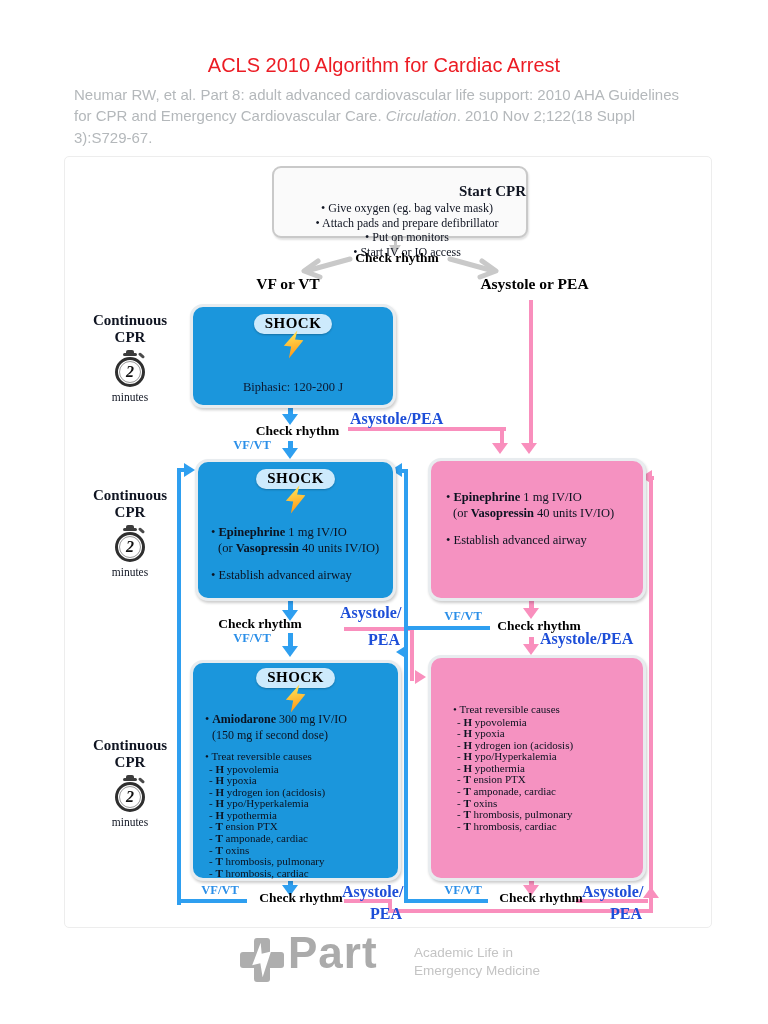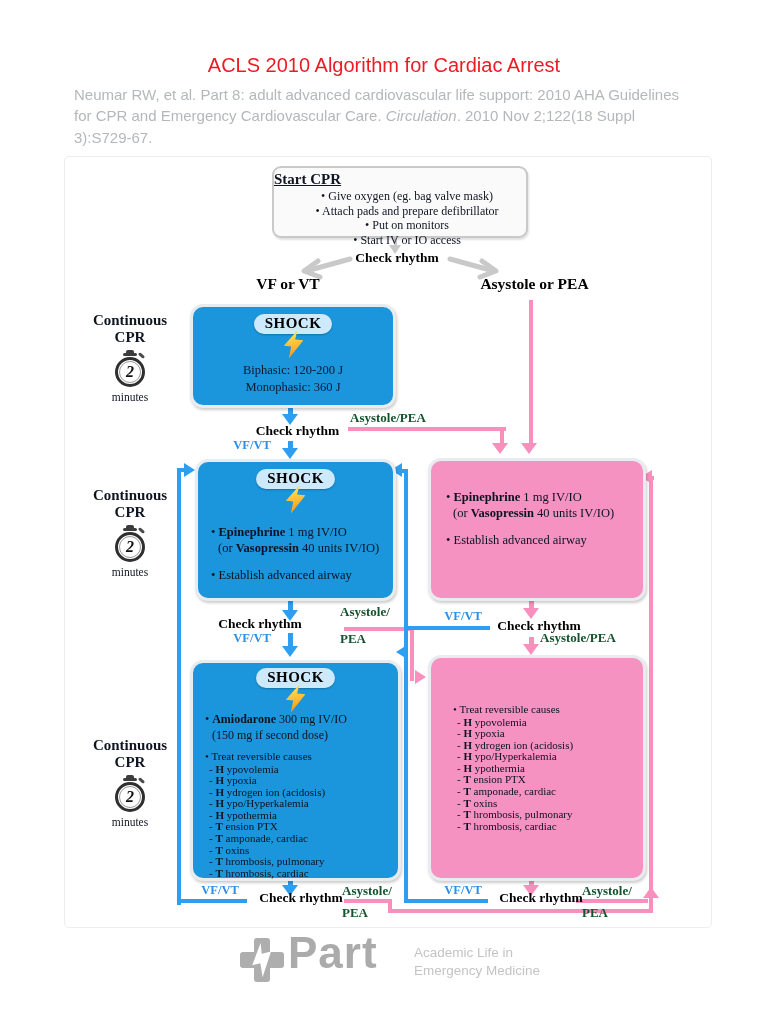--- a/index.html
+++ b/index.html
@@ -9,21 +9,21 @@
   
   .title{left:0;top:54px;width:768px;text-align:center;font-family:"Liberation Sans","DejaVu Sans",sans-serif;
          font-weight:normal;font-size:20px;color:#ec1c24;}
   .subtitle{left:74px;top:84px;width:620px;text-align:left;font-family:"Liberation Sans","DejaVu Sans",sans-serif;
             font-size:15px;line-height:1.42;color:#b4b8bb;}
   
   .frame{left:64px;top:156px;width:646px;height:770px;border:1px solid #ededed;border-radius:5px;background:#fff;}
   
   .startbox{left:272px;top:166px;width:252px;height:68px;background:#fafafa;border:2px solid #c9c9c9;
             border-radius:9px;box-shadow:1px 2px 2px rgba(0,0,0,.12);}
-  .startbox .st{margin-top:3px;text-align:left;font-weight:bold;font-size:15px;text-decoration:underline;}
+  .startbox .st{margin-top:15px;text-align:right;font-weight:bold;font-size:15px;}
   .startbox .sb-list{margin:1px 0 0 14px;font-size:12px;line-height:1.22;text-align:center;}
   .sb::before{content:"• ";}
   .fbox{position:absolute;border:3px solid #e8ecef;border-radius:13px;box-shadow:1px 2px 3px rgba(0,0,0,.2);}
   .bluebox{background:#1b96dc;}
   .pinkbox{background:#f592c1;}
   
   .shock{position:absolute;left:0;right:0;display:flex;flex-direction:column;align-items:center;}
   .shock-pill{background:#cdeafc;border-radius:13px;padding:0 11px;font-weight:bold;font-size:15px;
               letter-spacing:.5px;color:#000;line-height:1.3;box-shadow:0 1px 2px rgba(0,0,0,.25);}
   .bolt{width:21px;height:29px;margin-top:-4px;background:linear-gradient(160deg,#ffd84d 25%,#ff9d1b 80%);
@@ -48,21 +48,21 @@
   .watch .nub{position:absolute;left:25px;top:4px;width:7px;height:3px;background:#4a4a4a;border-radius:2px;transform:rotate(40deg);}
   .watch .face{position:absolute;left:2px;top:7px;width:30px;height:30px;border:3px solid #2f2f2f;border-radius:50%;
                background:#fff;box-sizing:border-box;display:flex;align-items:center;justify-content:center;}
   .watch .face::after{content:"";position:absolute;inset:1px;border:1px solid #9a9a9a;border-radius:50%;}
   .watch .num{font-weight:bold;font-style:italic;font-size:16px;color:#111;}
   .cpr .min{font-size:11.5px;line-height:1.2;margin-top:1px;}
   
   .chk{position:absolute;text-align:center;font-weight:bold;font-size:13.5px;color:#000;}
   .hdr{position:absolute;text-align:center;font-weight:bold;font-size:15.5px;color:#000;}
   .lblb{position:absolute;text-align:center;font-weight:bold;font-size:12.5px;color:#2b8fe8;}
-  .lblp{position:absolute;text-align:left;font-weight:bold;font-size:13px;color:#14532d;}
+  .lblp{position:absolute;text-align:right;font-weight:bold;font-size:16px;color:#1d4ed8;}
   
   .ln{position:absolute;}
   .pl{background:#f98fbd;}
   .bl{background:#2e9ff0;}
   .gl{background:#c9c9c9;}
   .ah{position:absolute;width:0;height:0;}
   .ad-b{border-left:8px solid transparent;border-right:8px solid transparent;border-top:11px solid #2e9ff0;}
   .ad-p{border-left:8px solid transparent;border-right:8px solid transparent;border-top:11px solid #f98fbd;}
   .ad-g{border-left:6px solid transparent;border-right:6px solid transparent;border-top:9px solid #c9c9c9;}
   .au-p{border-left:8px solid transparent;border-right:8px solid transparent;border-bottom:11px solid #f98fbd;}
@@ -164,21 +164,20 @@
       </div>
   </div>
 
   <div class="fbox bluebox" style="left:190px;top:304px;width:200px;height:98px;">
     <div class="shock" style="top:7px;">
       <div class="shock-pill">SHOCK</div>
       <div class="bolt"></div>
     </div>
     <div class="joules">
       <div>Biphasic: 120-200 J</div>
-      <div>Monophasic: 360 J</div>
     </div>
   </div>
 
   <div class="fbox bluebox" style="left:195px;top:459px;width:195px;height:136px;">
     <div class="shock" style="top:7px;">
       <div class="shock-pill">SHOCK</div>
       <div class="bolt"></div>
     </div>
     <div class="med-lines" style="left:13px;top:62px;">
       <div class="bullet"><b>Epinephrine</b><span> 1 mg IV/IO</span></div>

